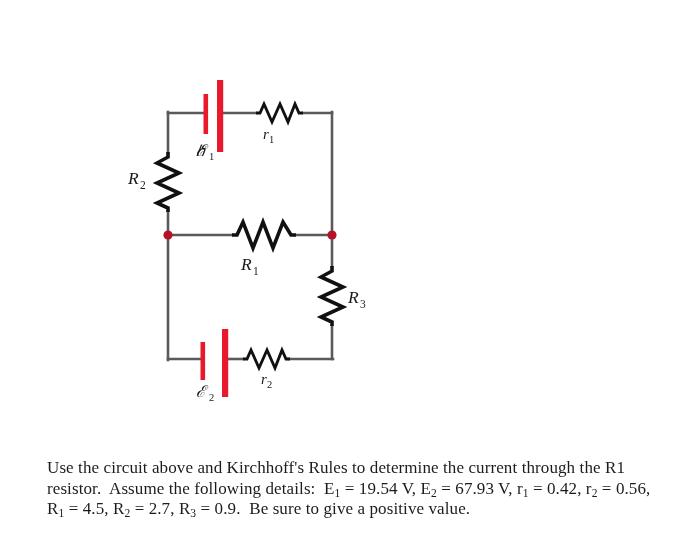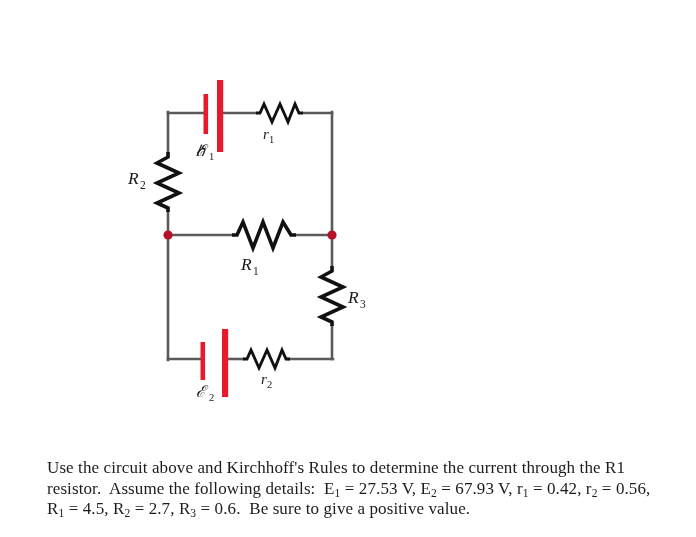--- a/index.html
+++ b/index.html
@@ -146,15 +146,15 @@
     <g>
       <text x="261" y="384" font-family="'Liberation Serif', serif" font-size="15" font-style="italic" fill="#1a1a1a">r</text>
       <text x="267" y="388" font-family="'Liberation Serif', serif" font-size="10.5" fill="#1a1a1a">2</text>
     </g>
 
   </svg>
 </div>
 
 <div class="problem-text">
   <span class="ln">Use the circuit above and Kirchhoff's Rules to determine the current through the R1</span>
-  <span class="ln"><span>resistor.  Assume the following details:  E</span><sub>1</sub><span> = 27.53 V, E</span><sub>2</sub><span> = 67.93 V, r</span><sub>1</sub><span> = 0.42, r</span><sub>2</sub><span> = 0.56,</span></span>
-  <span class="ln"><span>R</span><sub>1</sub><span> = 4.5, R</span><sub>2</sub><span> = 2.7, R</span><sub>3</sub><span> = 0.6.  Be sure to give a positive value.</span></span>
+  <span class="ln"><span>resistor.  Assume the following details:  E</span><sub>1</sub><span> = 19.54 V, E</span><sub>2</sub><span> = 67.93 V, r</span><sub>1</sub><span> = 0.42, r</span><sub>2</sub><span> = 0.56,</span></span>
+  <span class="ln"><span>R</span><sub>1</sub><span> = 4.5, R</span><sub>2</sub><span> = 2.7, R</span><sub>3</sub><span> = 0.9.  Be sure to give a positive value.</span></span>
 </div>
 
 </body></html>

